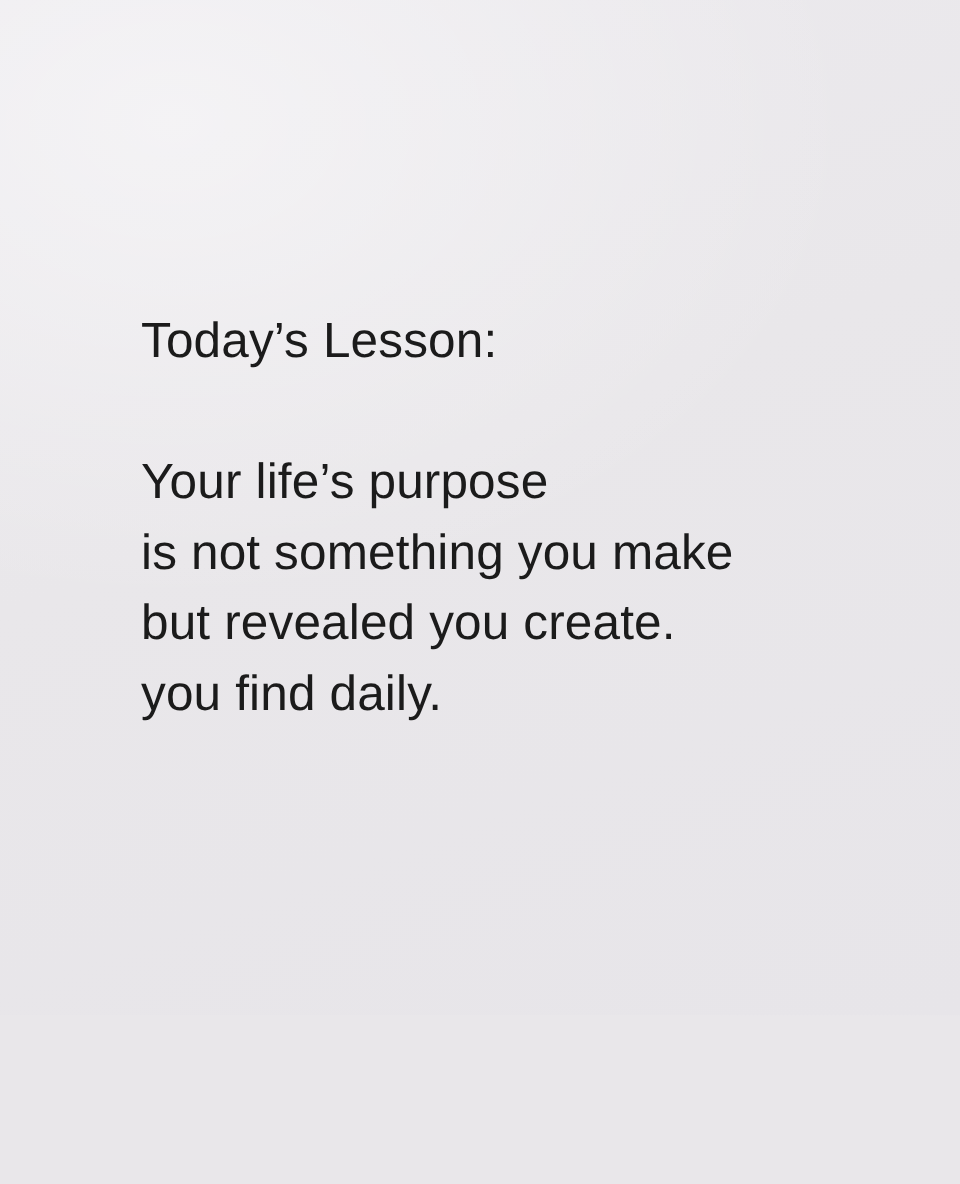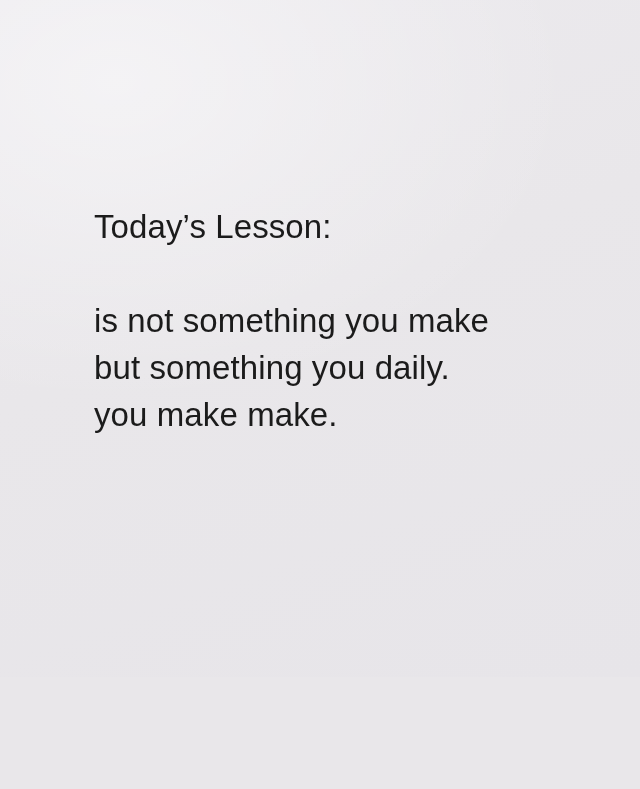--- a/index.html
+++ b/index.html
@@ -62,22 +62,23 @@
 <body>
 
 <div class="canvas">
 
   <div class="quote-block">
 
     <p class="quote-line">Today’s Lesson:</p>
 
     <div class="quote-spacer">&nbsp;</div>
 
+    <p class="quote-line">Your life’s purpose</p>
     <p class="quote-line">is not something you make</p>
-    <p class="quote-line">but something you daily.</p>
-    <p class="quote-line">you make make.</p>
+    <p class="quote-line">but revealed you create.</p>
+    <p class="quote-line">you find daily.</p>
 
     <div class="quote-spacer">&nbsp;</div>
 
 
   </div>
 
 </div>
 
 </body></html>

